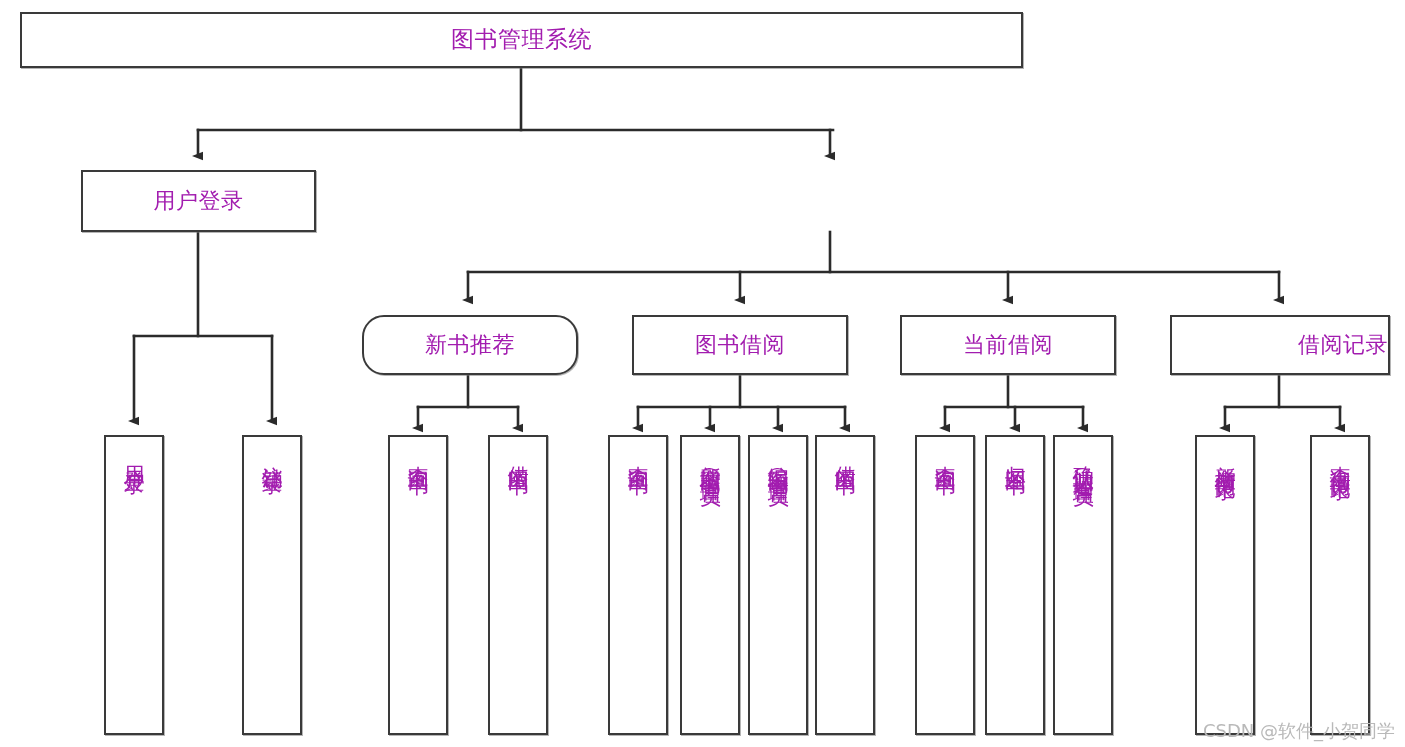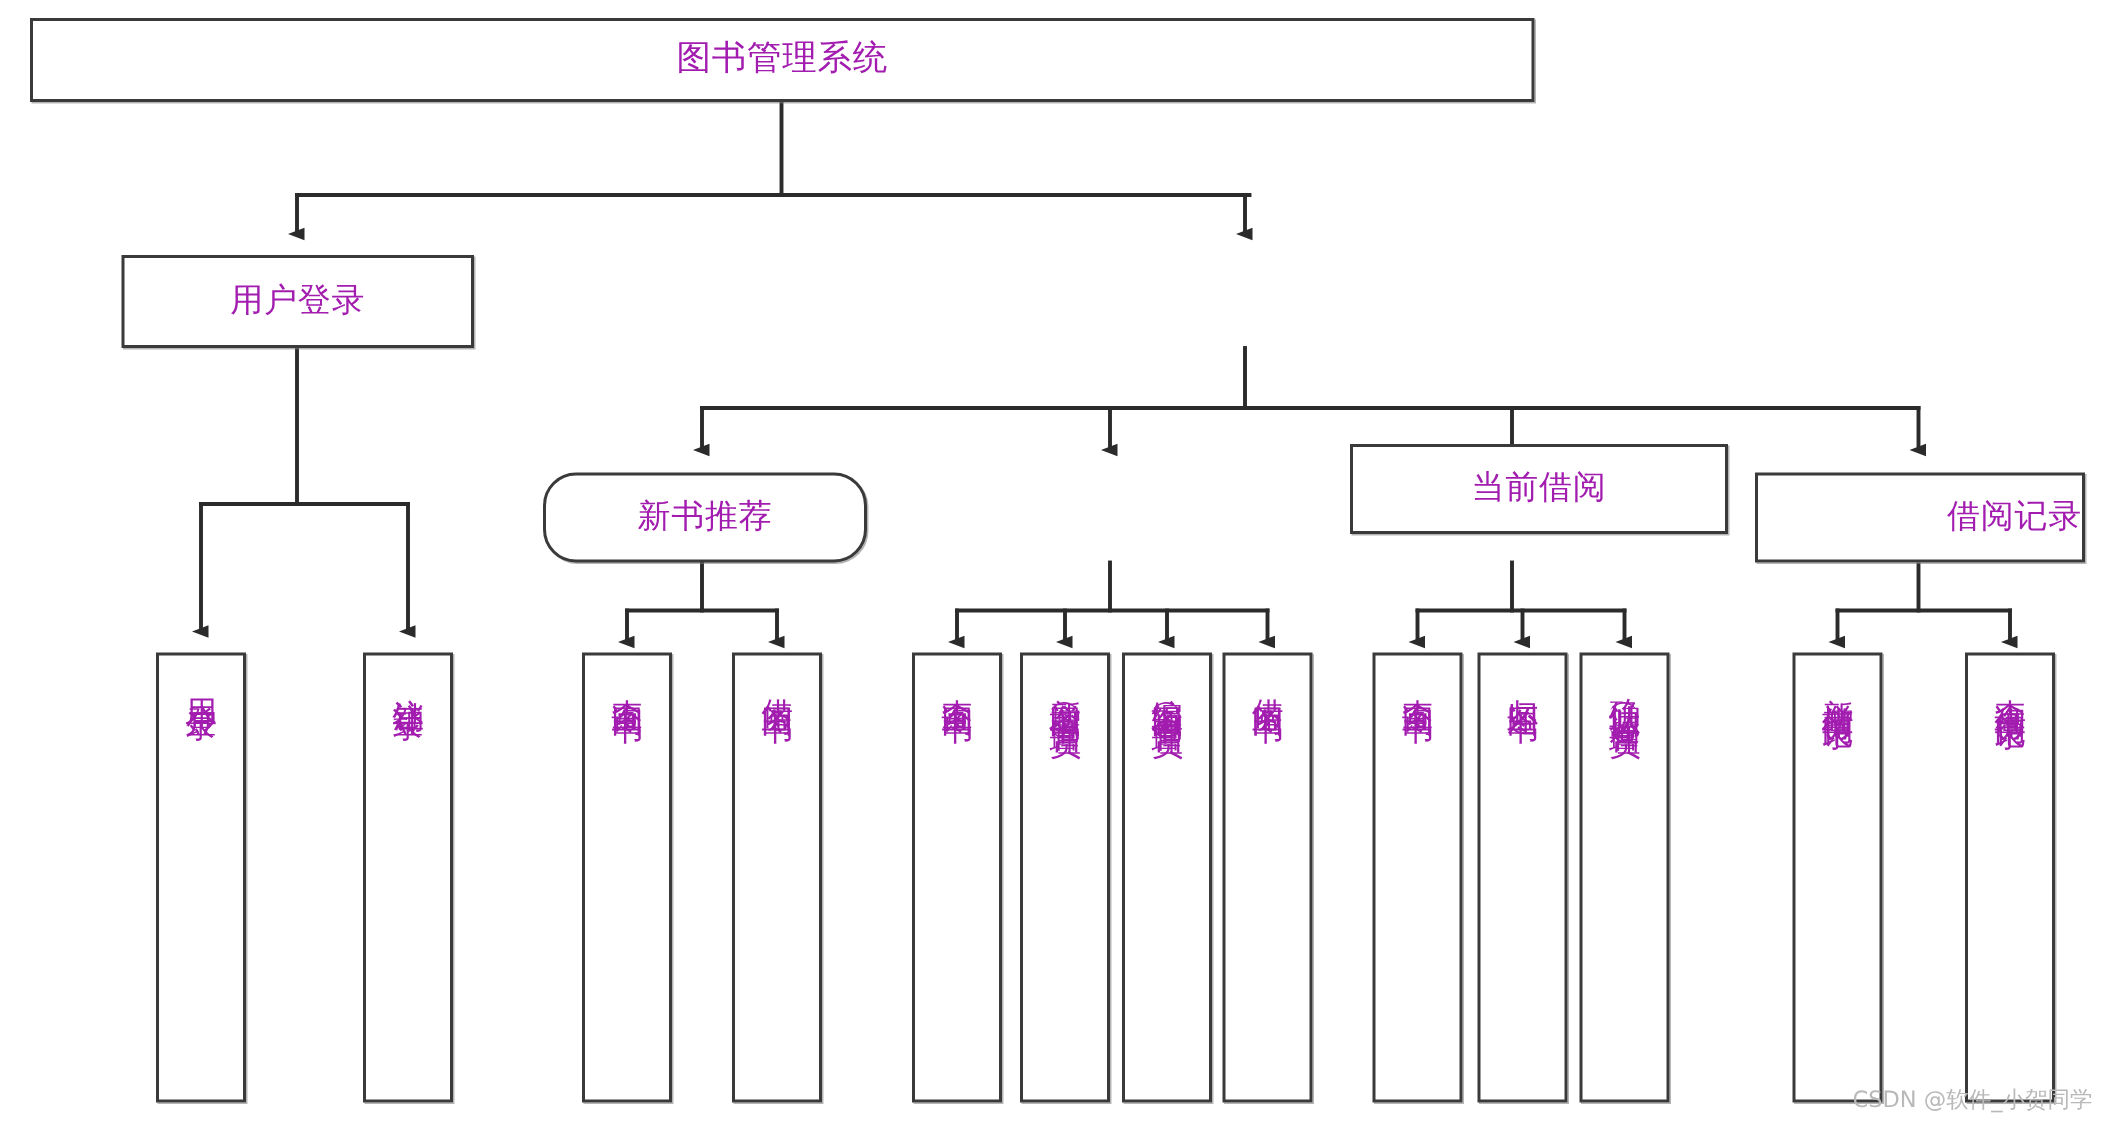--- a/index.html
+++ b/index.html
@@ -61,21 +61,21 @@
     text-orientation: upright;
     font-size: 21px;
     line-height: 1.35;
     letter-spacing: 3px;
     white-space: nowrap;
   }
   #watermark {
     position: absolute;
     right: 10px;
     bottom: 4px;
-    font-size: 15px;
+    font-size: 18px;
     color: #b9b9b9;
     white-space: nowrap;
     user-select: none;
   }
 </style>
 </head>
 <body>
 
 <div id="canvas">
 
@@ -133,21 +133,24 @@
     <span class="label">图书管理系统</span>
   </div>
 
   <div class="node horiz" style="left:81px; top:170px; width:235px; height:62px;">
     <span class="label">用户登录</span>
   </div>
 
   <div class="node horiz" style="left:362px; top:315px; width:216px; height:60px;border-radius:22px;">
     <span class="label">新书推荐</span>
   </div>
-  <div class="node horiz" style="left:900px; top:296px; width:252px; height:60px;">
+  <div class="node horiz" style="left:632px; top:315px; width:216px; height:60px;">
+    <span class="label">图书借阅</span>
+  </div>
+  <div class="node horiz" style="left:900px; top:315px; width:216px; height:60px;">
     <span class="label">当前借阅</span>
   </div>
   <div class="node horiz" style="left:1170px; top:315px; width:220px; height:60px;justify-content:flex-end;">
     <span class="label">借阅记录</span>
   </div>
 
   <div class="node vert" style="left:104px; top:435px; width:60px; height:300px;">
     <span class="label">用户登录</span>
   </div>
   <div class="node vert" style="left:242px; top:435px; width:60px; height:300px;">

